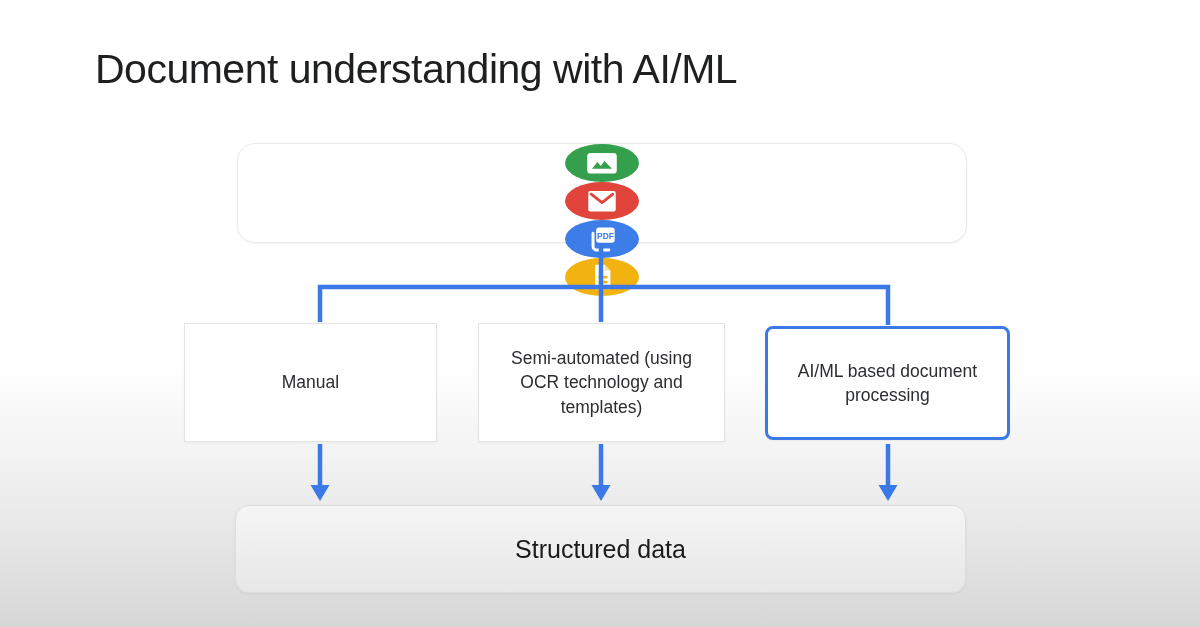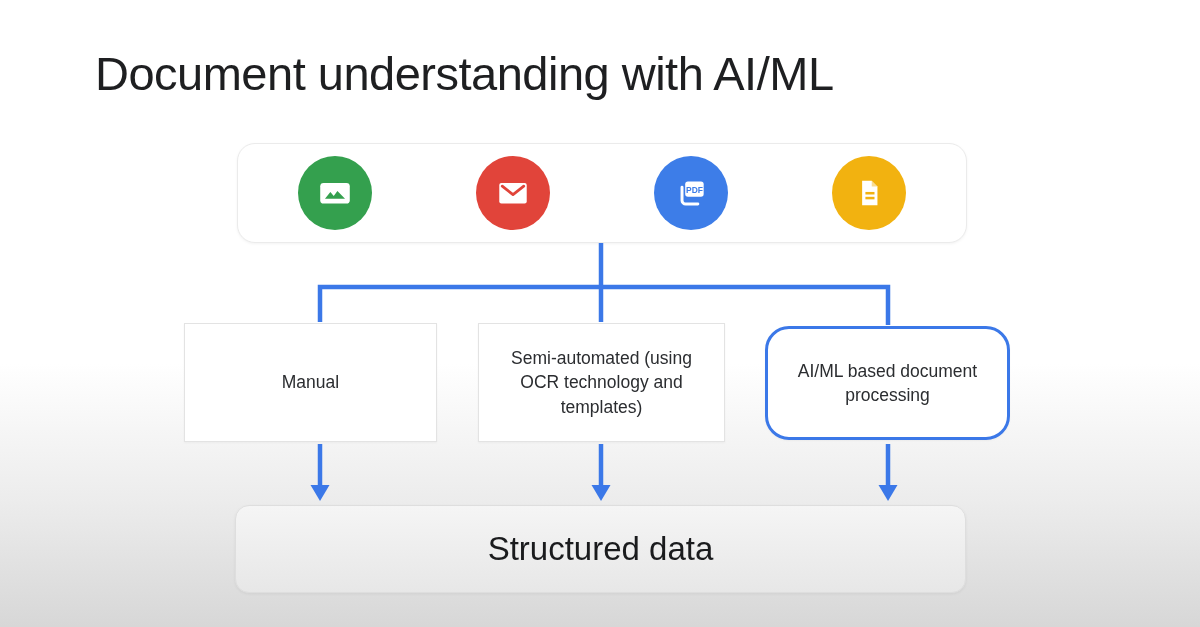--- a/index.html
+++ b/index.html
@@ -13,41 +13,42 @@
     position: relative;
     width: 1200px;
     height: 627px;
     overflow: hidden;
     background: linear-gradient(180deg, #ffffff 0%, #ffffff 58%, #ececec 80%, #d7d7d7 100%);
   }
   .title {
     position: absolute;
     left: 95px;
     top: 46px;
-    font-size: 47px;
+    font-size: 41px;
     font-weight: 400;
     letter-spacing: -0.5px;
     color: #1e1f21;
     white-space: nowrap;
   }
   .sources-card {
     position: absolute;
     left: 237px;
     top: 143px;
     width: 730px;
     height: 100px;
     box-sizing: border-box;
     background: #ffffff;
     border: 1px solid #ebebeb;
     border-radius: 18px;
     box-shadow: 0 1px 3px rgba(0,0,0,0.05);
     display: flex;
     align-items: center;
     justify-content: space-between;
     padding: 0 60px;
+    flex-direction: column;
   }
   .source-circle {
     width: 74px;
     height: 74px;
     border-radius: 50%;
     display: flex;
     align-items: center;
     justify-content: center;
   }
   .source-circle svg { display: block; }
@@ -83,39 +84,39 @@
     font-size: 17.5px;
     line-height: 1.38;
     color: #2b2d30;
     padding: 0 22px;
   }
   .method-box.manual { left: 184px; top: 323px; width: 253px; height: 119px; }
   .method-box.semi   { left: 478px; top: 323px; width: 247px; height: 119px; }
   .method-box.aiml   {
     left: 765px; top: 326px; width: 245px; height: 114px;
     border: 3px solid var(--accent-blue, #3b78e8);
-    border-radius: 24px;
+    border-radius: 8px;
     justify-content: flex-end;
   }
 
   .output-box {
     position: absolute;
     left: 235px;
     top: 505px;
     width: 731px;
     height: 88px;
     box-sizing: border-box;
     border-radius: 14px;
     background: linear-gradient(180deg, #f5f5f5 0%, #e7e7e7 100%);
     border: 1px solid #dedede;
     box-shadow: 0 1px 3px rgba(0,0,0,0.06);
     display: flex;
     align-items: center;
     justify-content: center;
-    font-size: 33px;
+    font-size: 25px;
     color: #1a1b1d;
   }
 </style>
 </head>
 <body>
 
 <div class="stage">
 
   <div class="title">Document understanding with AI/ML</div>
 

